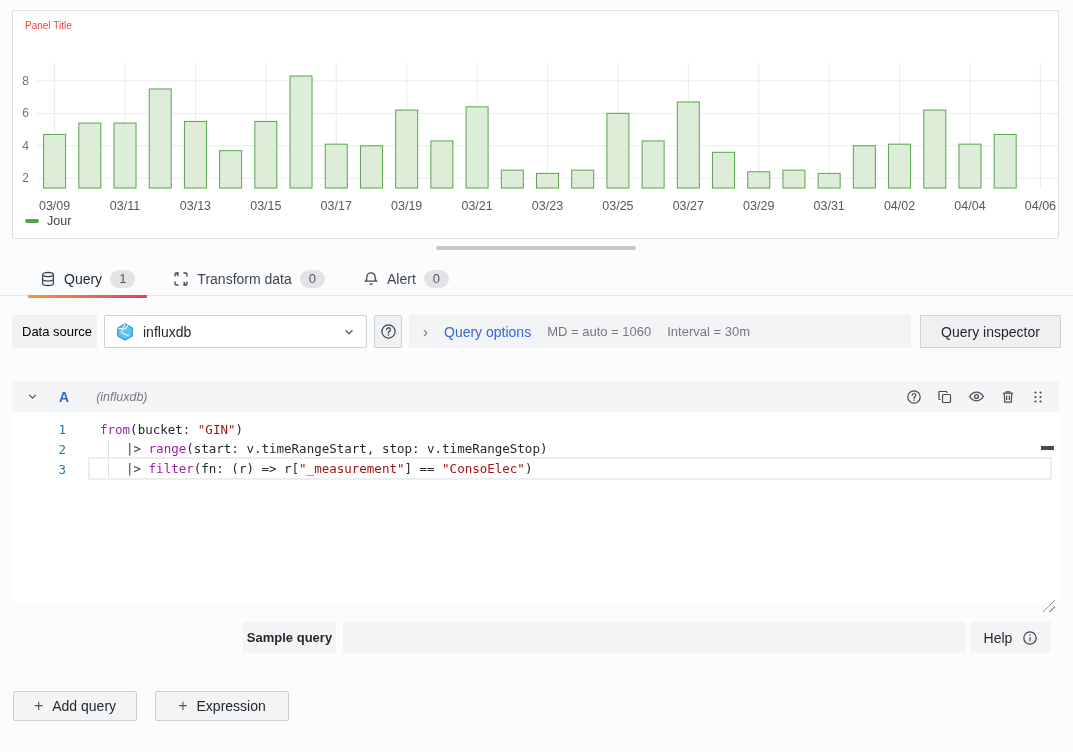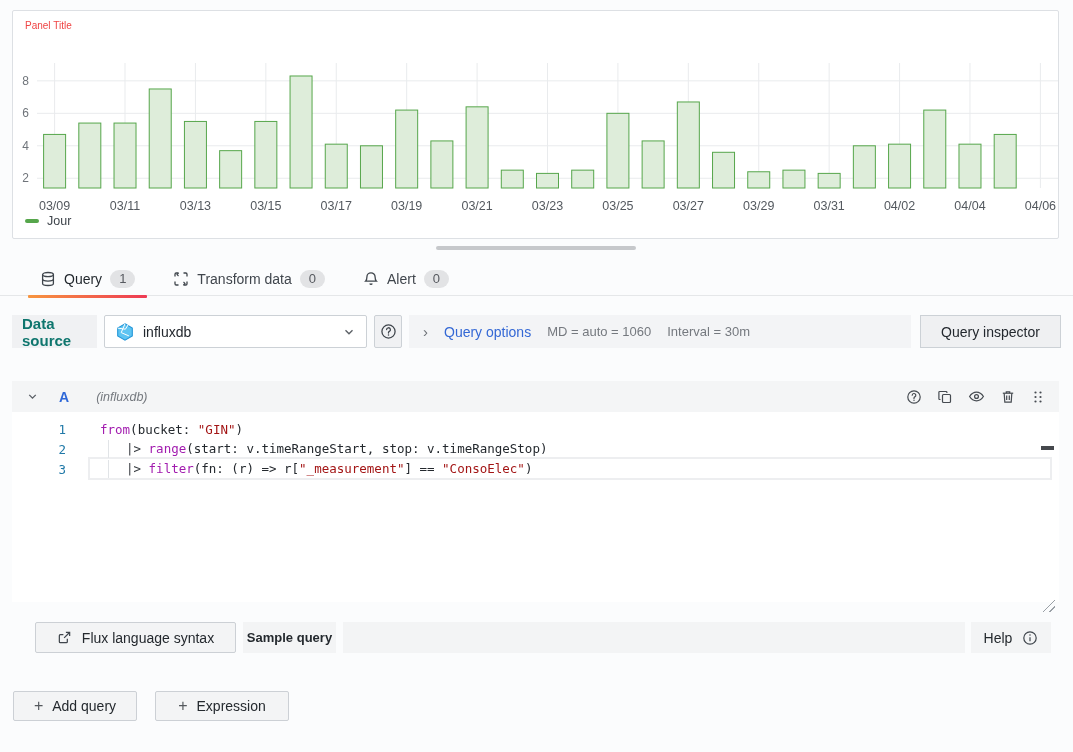--- a/index.html
+++ b/index.html
@@ -21,21 +21,21 @@
   
   .tabbar { position:absolute; left:0; top:263px; width:1073px; height:33px; border-bottom:1px solid #e5e7e9; display:flex; align-items:center; padding-left:28px; gap:14px; }
   .tab { position:relative; height:33px; display:flex; align-items:center; gap:8px; padding:0 12px; cursor:pointer; }
   .tab-label { font-size:14px; color:#40464d; }
   .tab.active .tab-label { color:#1f252b; }
   .tab-underline { position:absolute; left:0; right:0; bottom:-2px; height:3px; border-radius:1px; background:linear-gradient(90deg,#f7953f,#ee3a54); }
   .badge { background:#e2e3e5; color:#56595f; border-radius:11px; padding:2px 9px 3px; font-size:13px; line-height:1; }
 
   
   .ds-row { position:absolute; left:12px; top:315px; width:1049px; height:33px; display:flex; align-items:stretch; }
-  .ds-label { width:85px; background:#f0f1f3; display:flex; align-items:center; padding-left:10px; font-size:15px; font-weight:700; color:#0f766e; margin-right:7px; }
+  .ds-label { width:85px; background:#f0f1f3; display:flex; align-items:center; padding-left:10px; font-size:13px; font-weight:400; color:#000000; margin-right:7px; }
   .ds-select { width:263px; background:#fff; border:1px solid #ccd1d6; border-radius:2px; display:flex; align-items:center; gap:8px; padding:0 10px; cursor:pointer; }
   .ds-select-text { font-size:14px; color:#23282e; flex:1; }
   .help-btn { width:28px; margin-left:7px; background:#f0f1f3; border:1px solid #ccd1d6; border-radius:2px; display:flex; align-items:center; justify-content:center; cursor:pointer; }
   .options-bar { flex:1; margin-left:7px; background:#f3f4f6; display:flex; align-items:center; gap:16px; padding:0 14px; cursor:pointer; }
   .qo-chev { color:#6d7177; font-size:15px; }
   .qo-label { color:#3468d5; font-size:14px; font-weight:500; }
   .qo-meta { color:#75797f; font-size:13px; }
   .inspector-btn { width:141px; margin-left:9px; background:#eff0f2; border:1px solid #ccd1d6; border-radius:0; display:flex; align-items:center; justify-content:center; font-size:14px; color:#23282e; cursor:pointer; }
 
   
@@ -280,28 +280,20 @@
       <div class="code-line" style="top: 47px;">
         <span class="gutter">3</span>
         <span class="code-text"><span class="tok-guide"></span><span class="tok-op">|&gt; </span><span class="tok-kw">filter</span><span class="tok-pl">(fn: (r) =&gt; r[</span><span class="tok-str">"_measurement"</span><span class="tok-pl">] == </span><span class="tok-str">"ConsoElec"</span><span class="tok-pl">)</span></span>
       </div>
     </div>
   <div class="ruler-dash"></div>
   <div class="resize-corner"></div>
 </div>
 
 <div class="footer-row">
-  <div class="flux-btn">
-    <svg class="ico" width="15" height="15" viewBox="0 0 16 16" fill="none" stroke="#3f454c" stroke-width="1.3">
-      <path d="M9.5 2.5H13.5V6.5"></path>
-        <path d="M13.3 2.7 7.6 8.4"></path>
-        <path d="M11 9.2v3.3a1 1 0 0 1-1 1H3.5a1 1 0 0 1-1-1V6a1 1 0 0 1 1-1h3.3"></path>
-    </svg>
-    <span>Flux language syntax</span>
-  </div>
   <div class="sample-label">
     <span>Sample query</span>
   </div>
   <div class="empty-select"></div>
   <div class="help-box">
     <span>Help</span>
     <svg class="ico" width="16" height="16" viewBox="0 0 16 16" fill="none" stroke="#3f454c" stroke-width="1.2">
       <circle cx="8" cy="8" r="6.2"></circle>
       <circle cx="8" cy="4.9" r="0.75" fill="#3f454c" stroke="none"></circle>
       <path d="M8 7.2v4"></path>

